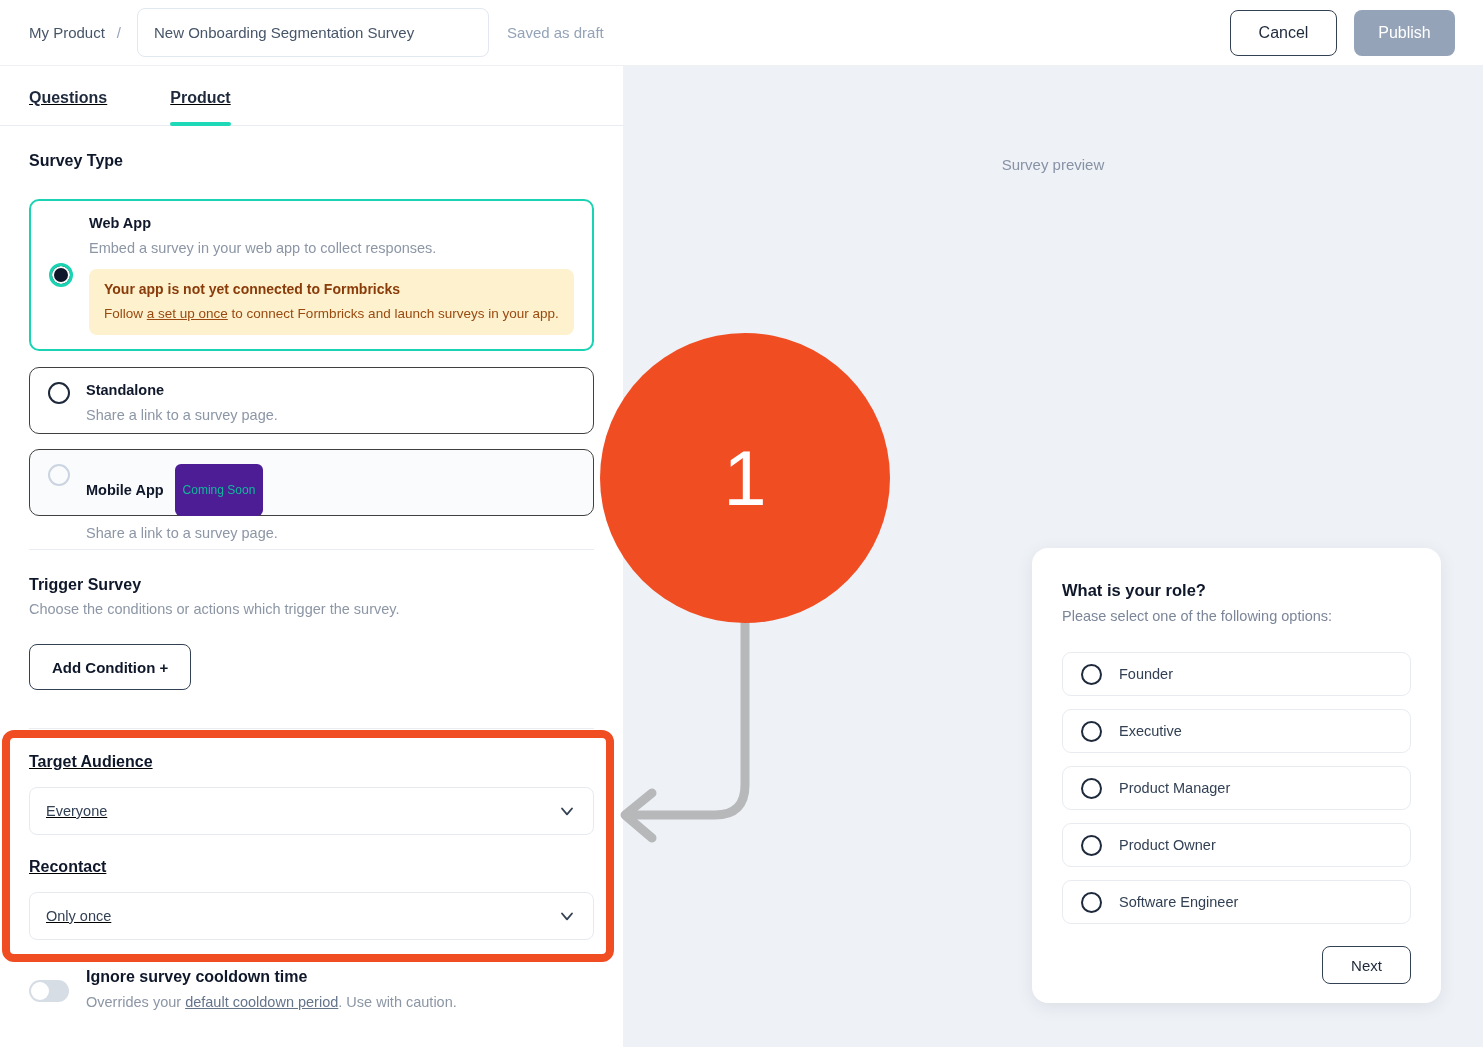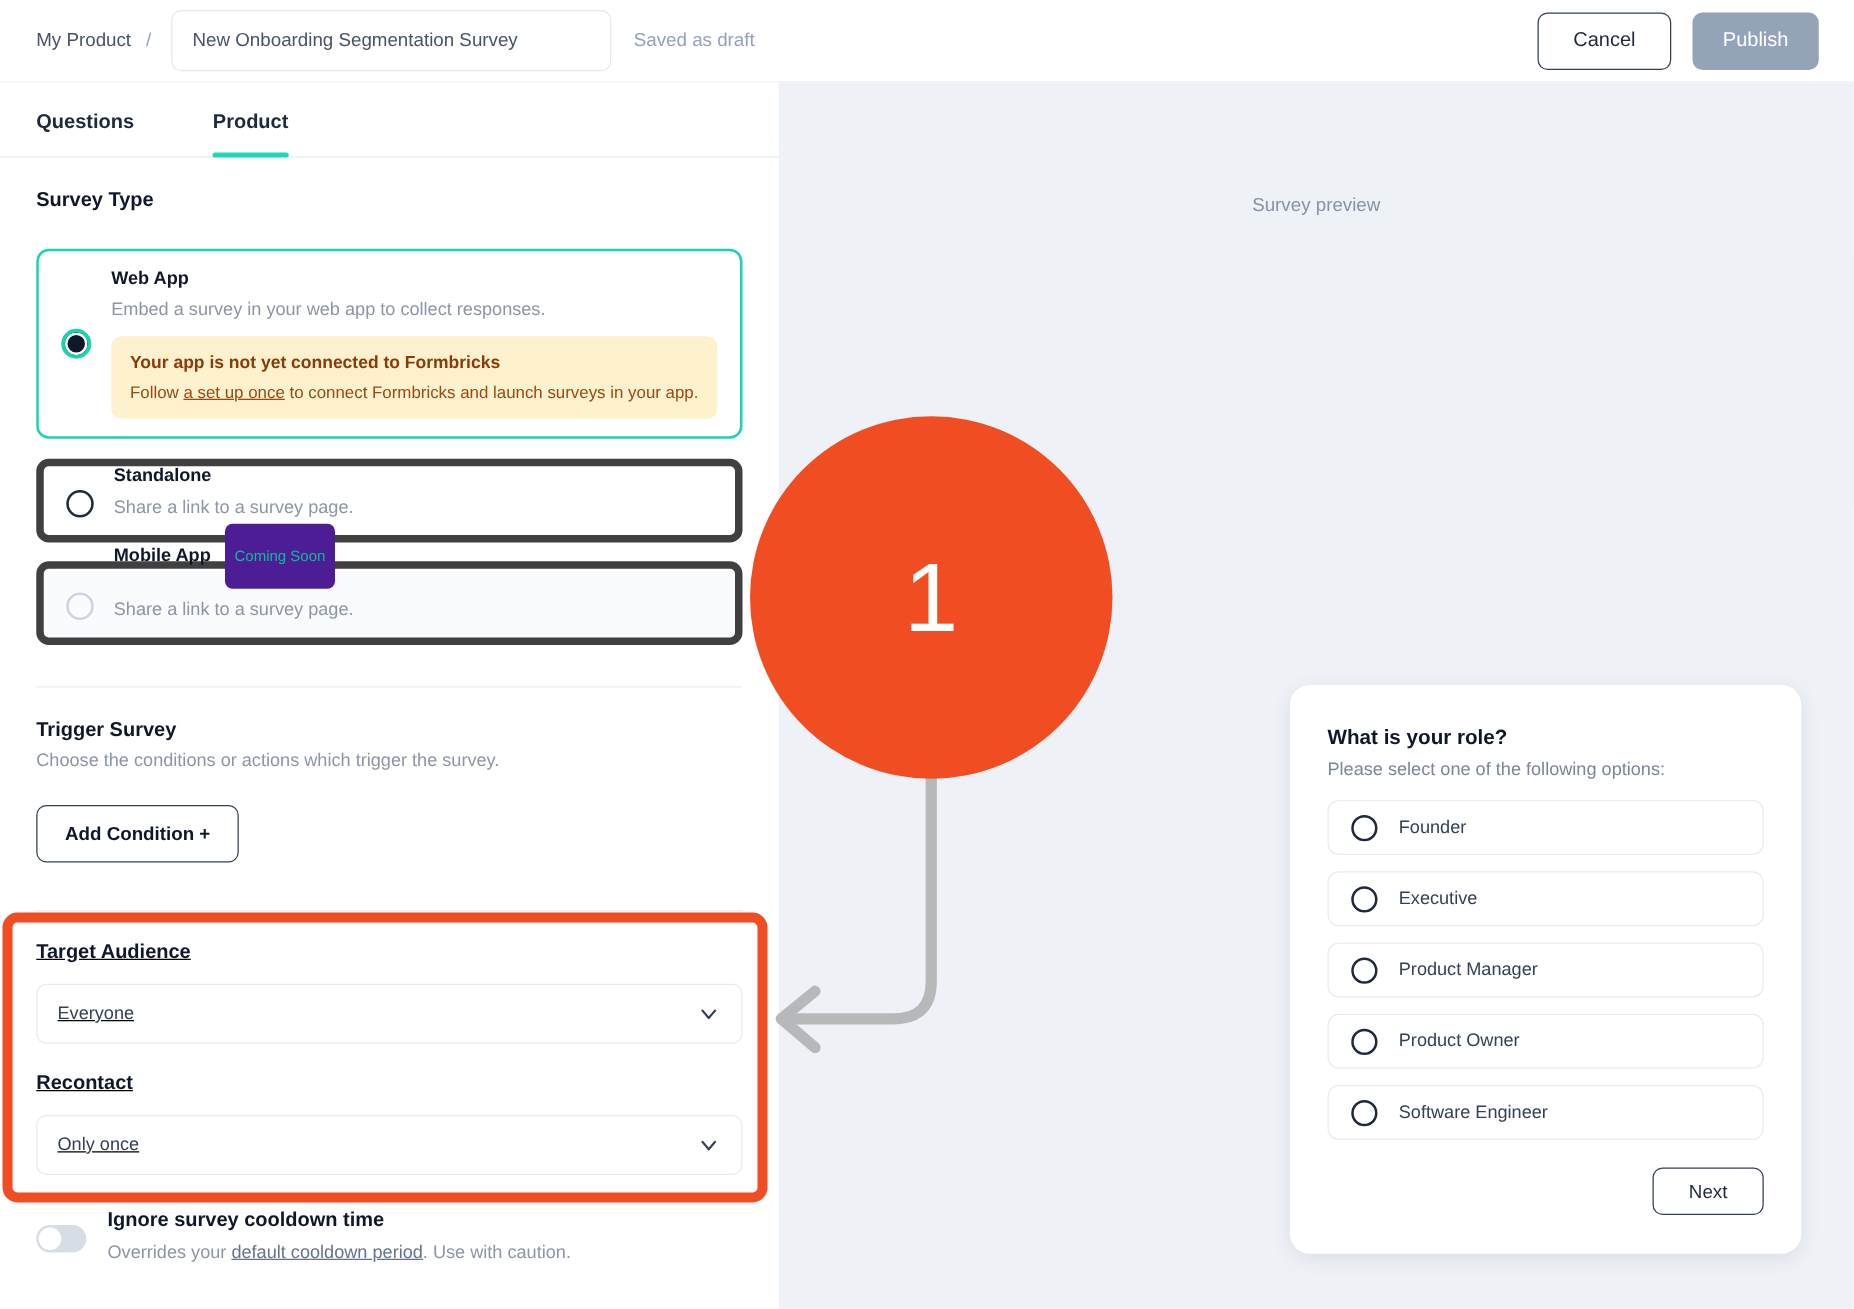--- a/index.html
+++ b/index.html
@@ -64,20 +64,21 @@
     position: absolute; left: 0; top: 66px;
     width: 623px; height: 981px;
     background: #ffffff;
     overflow: hidden;
   }
   .tabs {
     position: relative; height: 60px;
     display: flex; align-items: center; gap: 0;
     padding-left: 29px; padding-top: 22px;
     border-bottom: 1px solid #e9edf2;
+    text-decoration: underline;
   }
   .tab {
     font-size: 16px; font-weight: bold; color: #1e293b;
     padding-bottom: 18px; margin-right: 63px;
     position: relative; cursor: pointer;
     background: none; border: none;
     font-family: "Liberation Sans", sans-serif;
   }
   .tab.active::after {
     content: ""; position: absolute; left: 0; right: 0; bottom: -1px;
@@ -88,23 +89,23 @@
   .section-title {
     font-size: 16px; font-weight: bold; color: #0f172a;
   }
   .section-sub {
     font-size: 14.5px; color: #8c96a5; margin-top: 7px;
   }
 
   
   .type-card {
     position: relative;
-    border: 6px solid #404040; border-radius: 10px;
-    background: #ffffff;
-    display: flex; align-items: flex-end;
+    border: 1px solid #404040; border-radius: 10px;
+    background: #ffffff;
+    display: flex; align-items: flex-start;
     padding: 14px 18px 14px 18px;
   }
   .type-card.selected {
     border: 2px solid #19d3b3;
   }
   .type-card.disabled {
     background: #fafbfc;
   }
   .radio {
     flex: 0 0 auto;
@@ -358,21 +359,21 @@
 
   </div>
 
   <div class="preview-panel">
     <div class="preview-label">Survey preview</div>
 
     <div class="survey-card">
       <div class="q-title">What is your role?</div>
       <div class="q-sub">Please select one of the following options:</div>
 
-      <div class="opt" style="margin-top:16px;">
+      <div class="opt" style="margin-top:28px;">
         <div class="oradio"></div>
         <span class="olabel">Founder</span>
       </div>
       <div class="opt">
         <div class="oradio"></div>
         <span class="olabel">Executive</span>
       </div>
       <div class="opt">
         <div class="oradio"></div>
         <span class="olabel">Product Manager</span>

